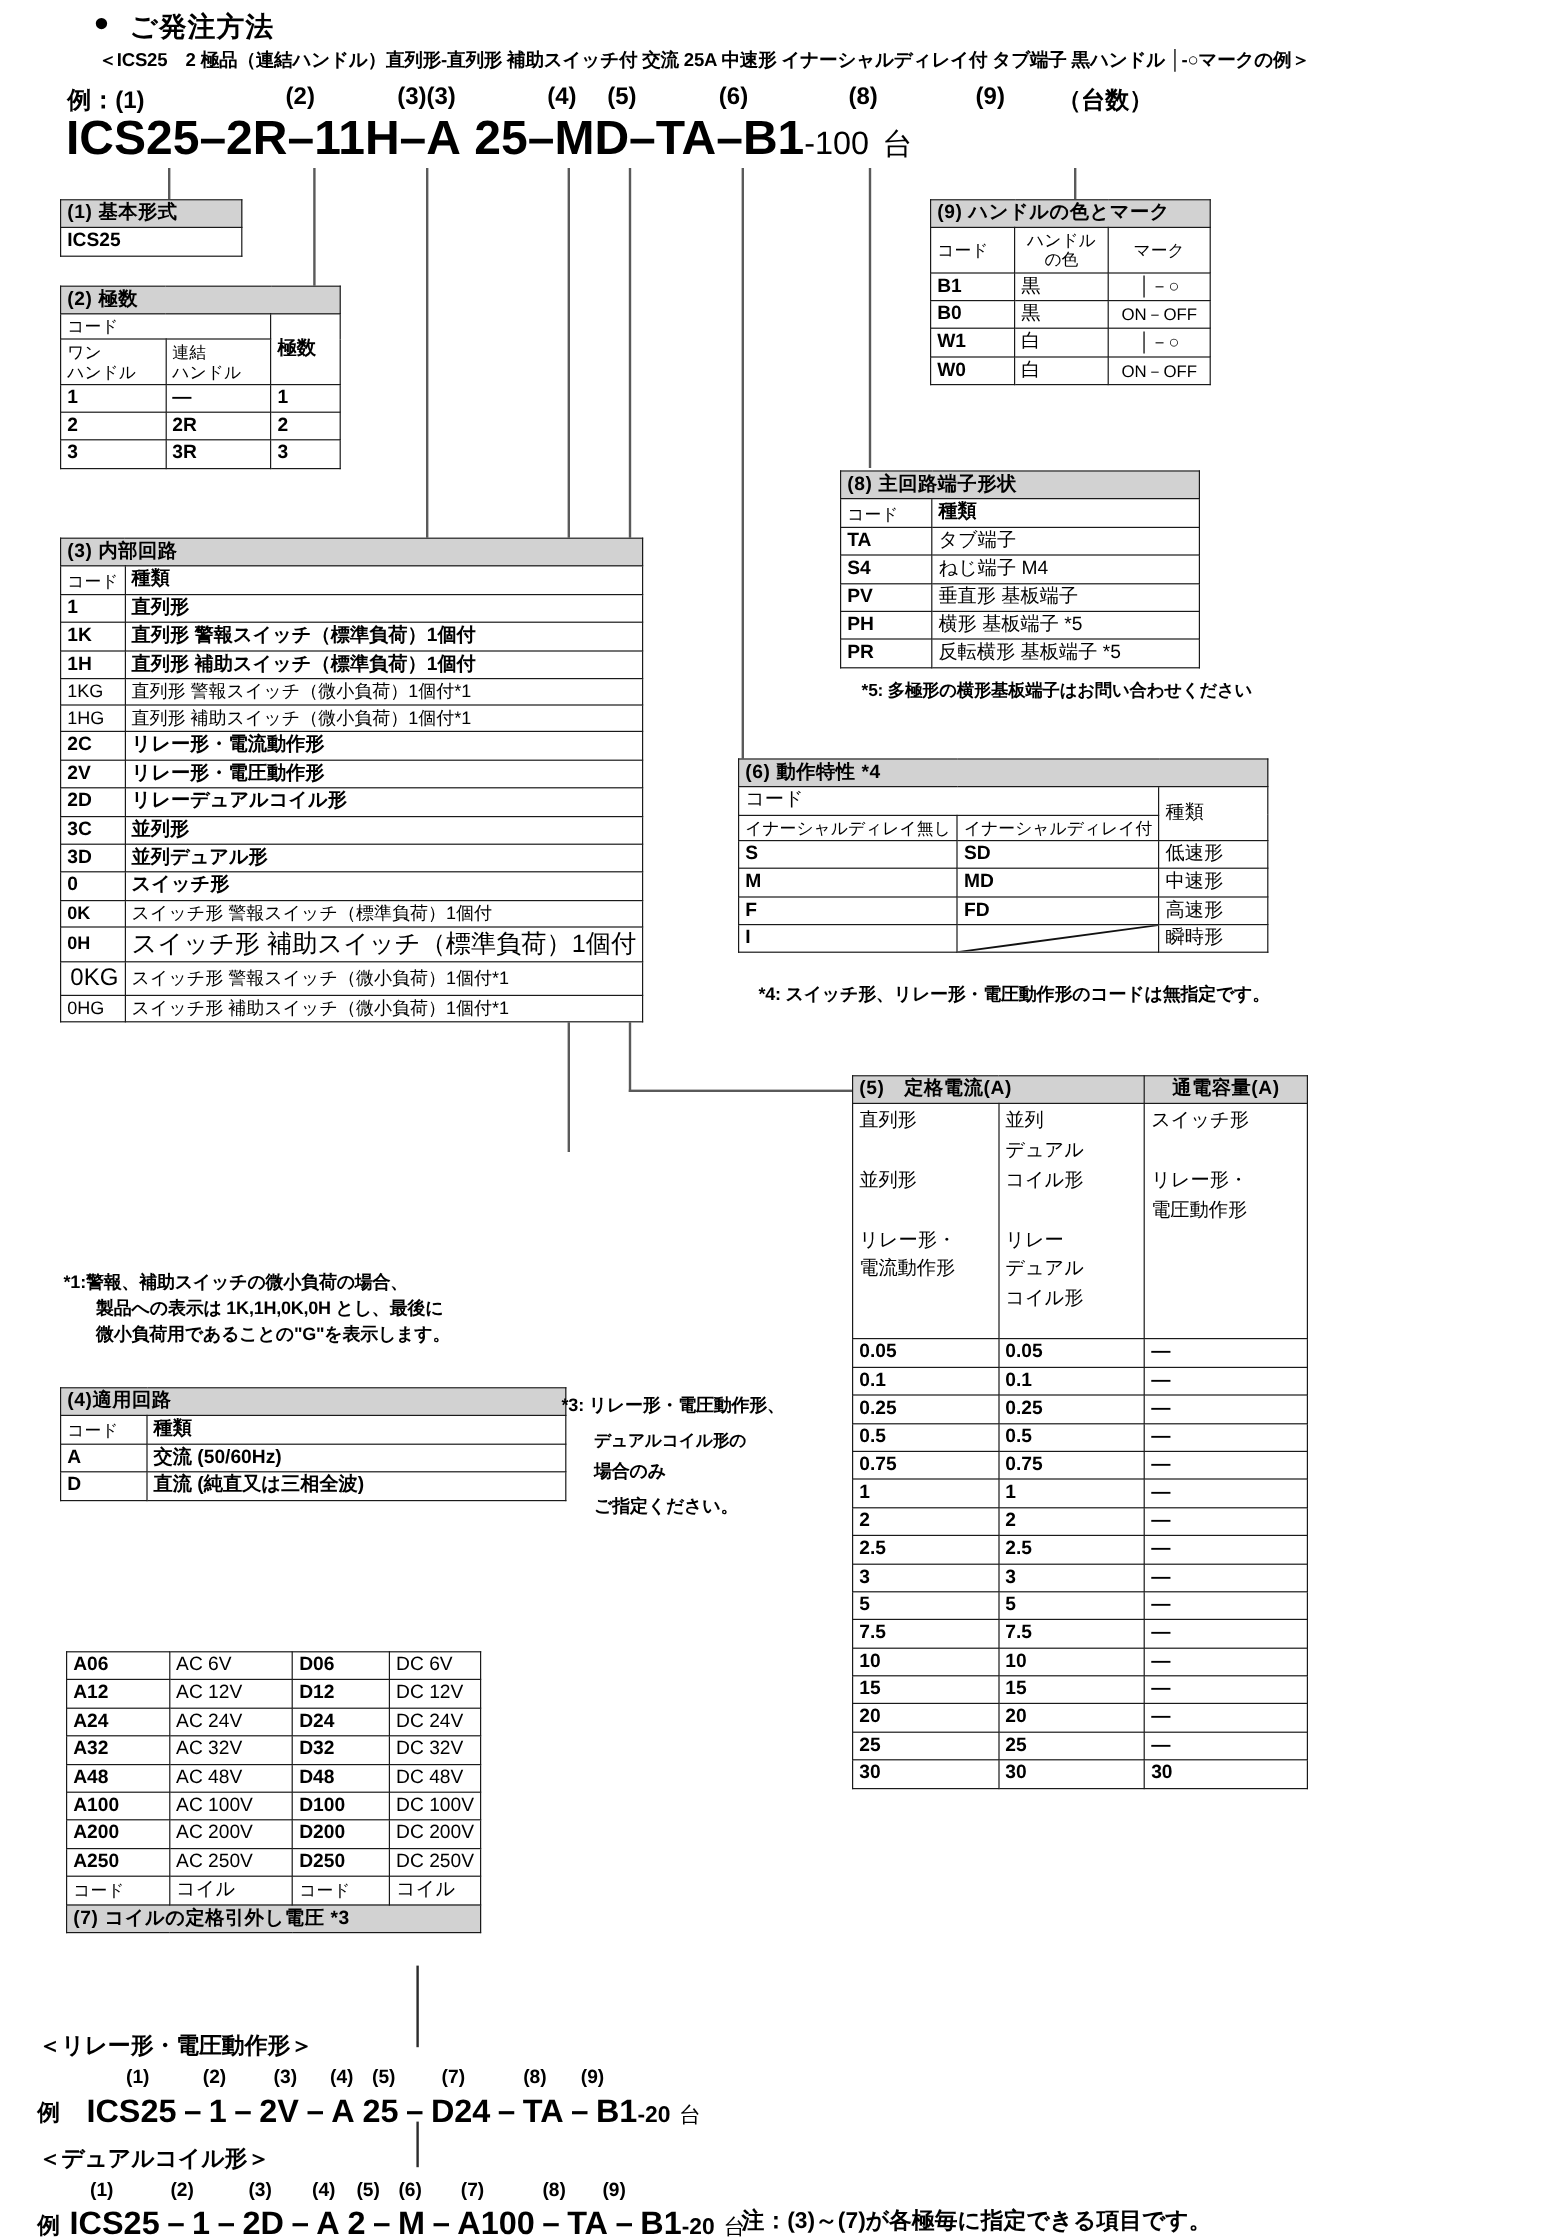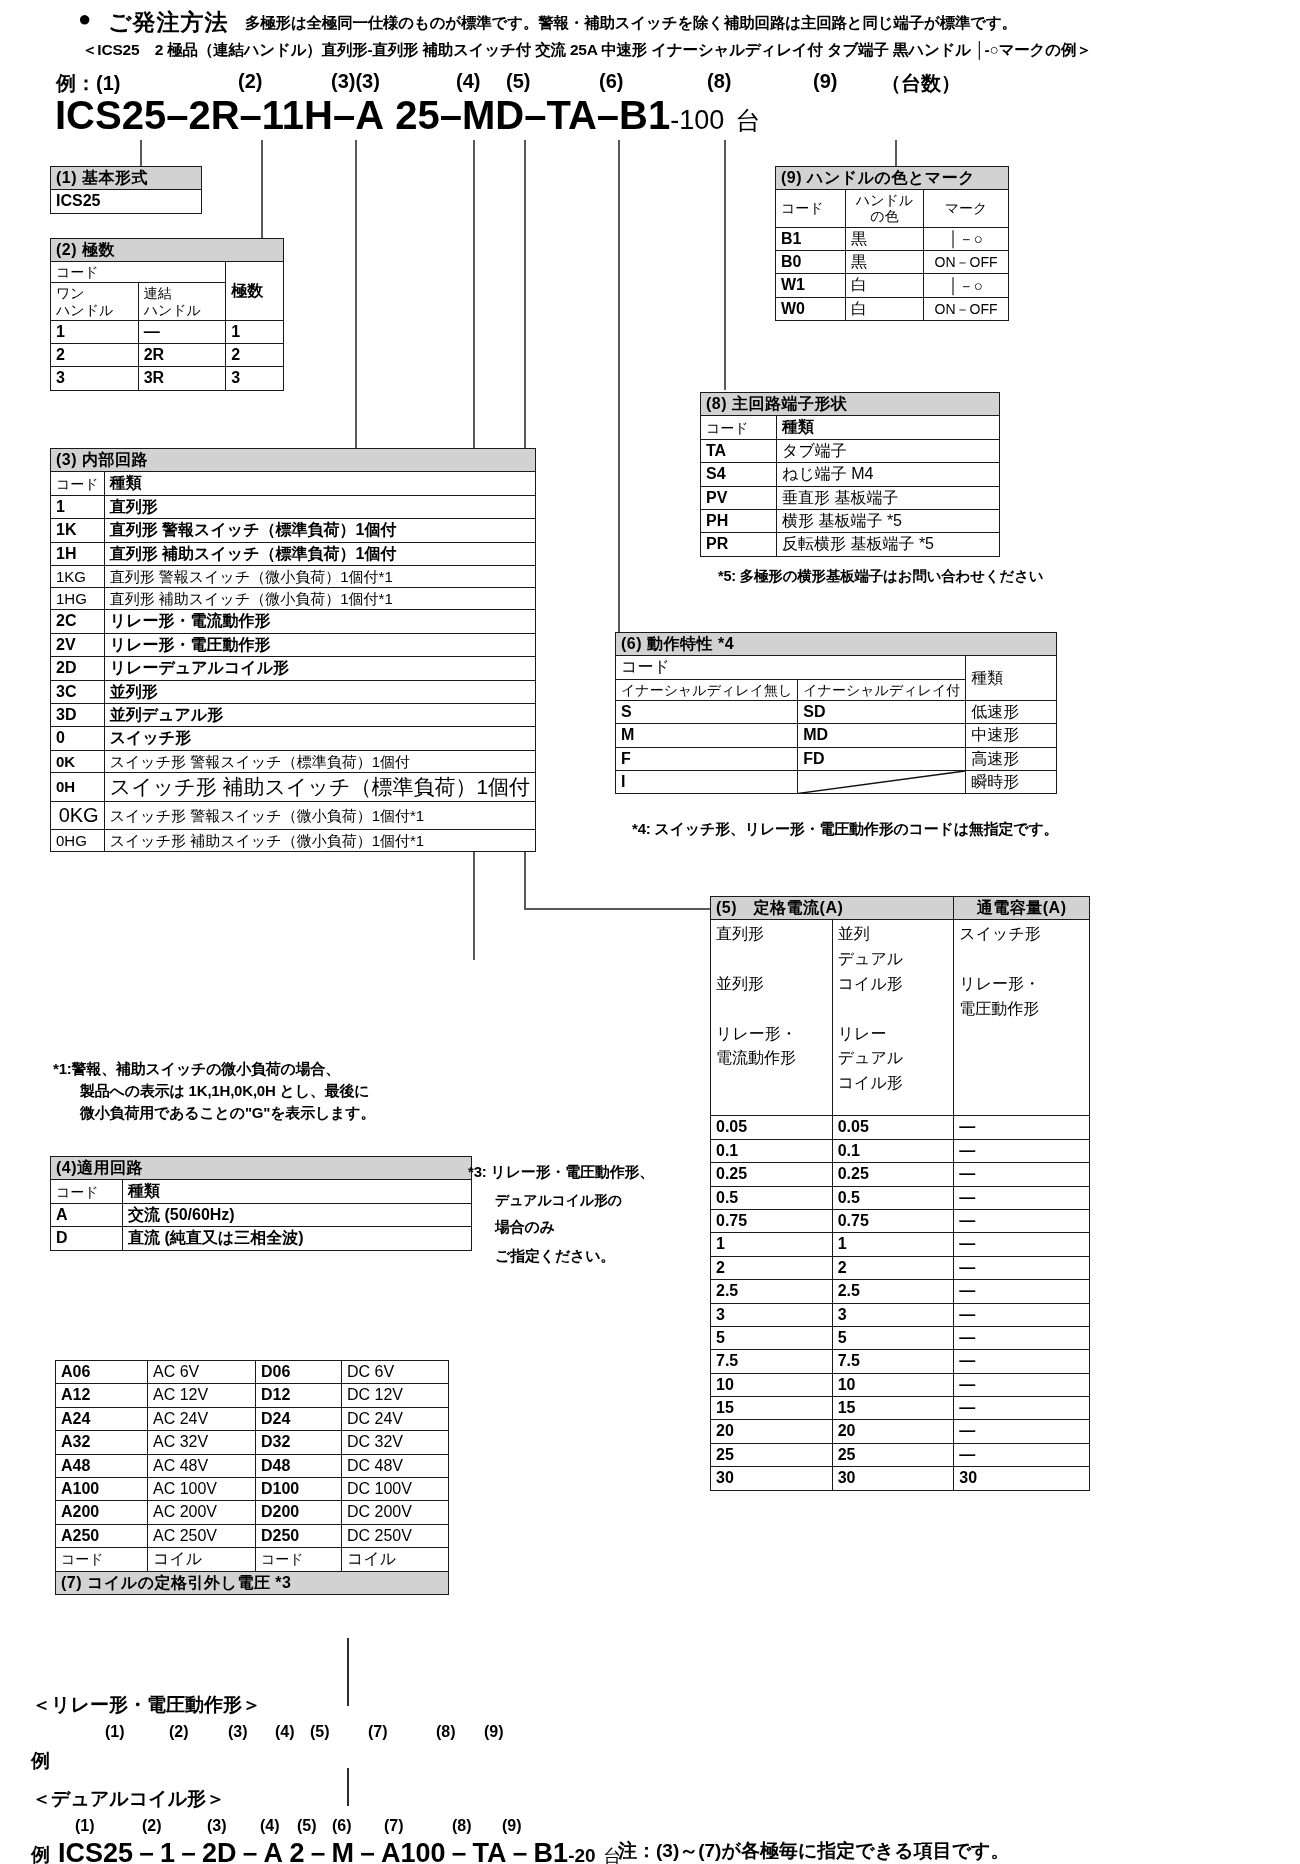--- a/index.html
+++ b/index.html
@@ -81,23 +81,20 @@
 <body>
 
 <div class="page">
 
   <div class="abs" style="left:78px; top:8px;">
     <span class="hdr-bullet">●</span>
   </div>
   <div class="abs" style="left:108px; top:7px;">
     <span class="hdr-title">ご発注方法</span>
   </div>
-  <div class="abs" style="left:245px; top:13px; width:1040px;">
-    <span class="hdr-note">多極形は全極同一仕様のものが標準です。警報・補助スイッチを除く補助回路は主回路と同じ端子が標準です。</span>
-  </div>
   <div class="abs" style="left:82px; top:40px; width:1200px;">
     <span class="hdr-sub">＜ICS25　2 極品（連結ハンドル）直列形-直列形  補助スイッチ付  交流 25A  中速形 イナーシャルディレイ付  タブ端子  黒ハンドル  │-○マークの例＞</span>
   </div>
 
   <div class="abs" style="left:56px; top:70px; width:930px;">
     <span class="ex-nums abs" style="left:0px;   top:0;">例：(1)</span>
     <span class="ex-nums abs" style="left:182px; top:0;">(2)</span>
     <span class="ex-nums abs" style="left:275px; top:0;">(3)(3)</span>
     <span class="ex-nums abs" style="left:400px; top:0;">(4)</span>
     <span class="ex-nums abs" style="left:450px; top:0;">(5)</span>
@@ -268,21 +265,21 @@
       <tr>
             <td>D</td>
             <td>直流  (純直又は三相全波)</td>
           </tr>
     </tbody>
       </table>
   </div>
 
 
   <div class="abs" style="left:55px; top:1360px;">
-    <table class="t" style="width:394px;">
+    <table class="t" style="width:346px;margin-top:16px;">
       <tbody>
           <tr>
         <td style="width:92px;">A06</td>
         <td class="plain" style="width:108px;">AC    6V</td>
         <td style="width:86px;">D06</td>
         <td class="plain">DC    6V</td>
       </tr>
       <tr>
         <td>A12</td>
         <td class="plain">AC   12V</td>
@@ -580,20 +577,23 @@
     <span class="bex-nums abs" style="left:73px;">(1)</span>
     <span class="bex-nums abs" style="left:137px;">(2)</span>
     <span class="bex-nums abs" style="left:196px;">(3)</span>
     <span class="bex-nums abs" style="left:243px;">(4)</span>
     <span class="bex-nums abs" style="left:278px;">(5)</span>
     <span class="bex-nums abs" style="left:336px;">(7)</span>
     <span class="bex-nums abs" style="left:404px;">(8)</span>
     <span class="bex-nums abs" style="left:452px;">(9)</span>
   </div>
   <div class="abs bex-rei" style="left:31px; top:1748px;">例</div>
+  <div class="abs bex-code" style="left:72px; top:1741px;">
+    <span>ICS25－1－2V－A 25－D24－TA－B1</span><span class="qty">-20</span> <span class="dai">台</span>
+  </div>
 
   <div class="abs bex-title" style="left:32px; top:1786px;">＜デュアルコイル形＞</div>
   <div class="abs" style="left:32px; top:1817px; width:520px;">
     <span class="bex-nums abs" style="left:43px;">(1)</span>
     <span class="bex-nums abs" style="left:110px;">(2)</span>
     <span class="bex-nums abs" style="left:175px;">(3)</span>
     <span class="bex-nums abs" style="left:228px;">(4)</span>
     <span class="bex-nums abs" style="left:265px;">(5)</span>
     <span class="bex-nums abs" style="left:300px;">(6)</span>
     <span class="bex-nums abs" style="left:352px;">(7)</span>

